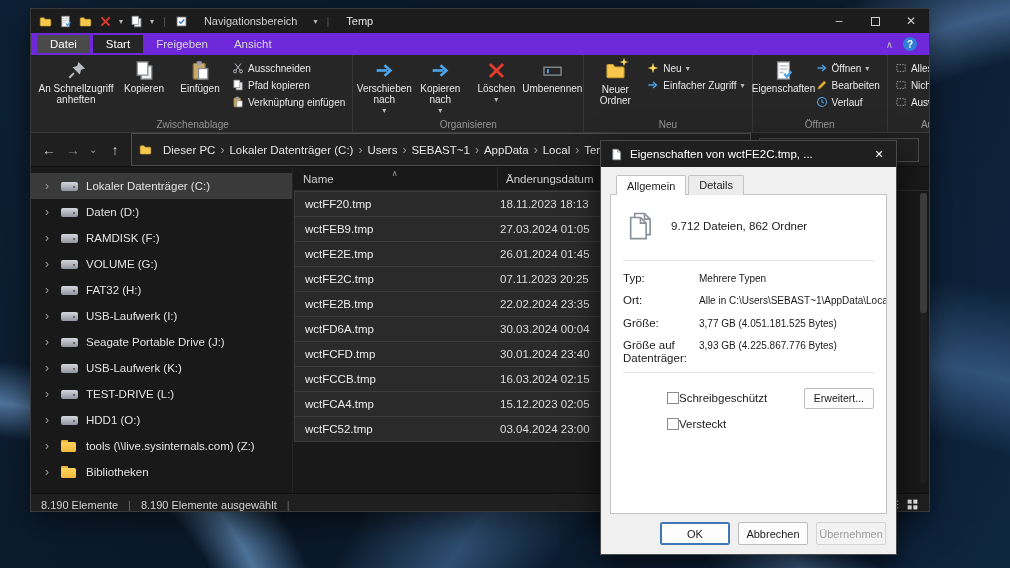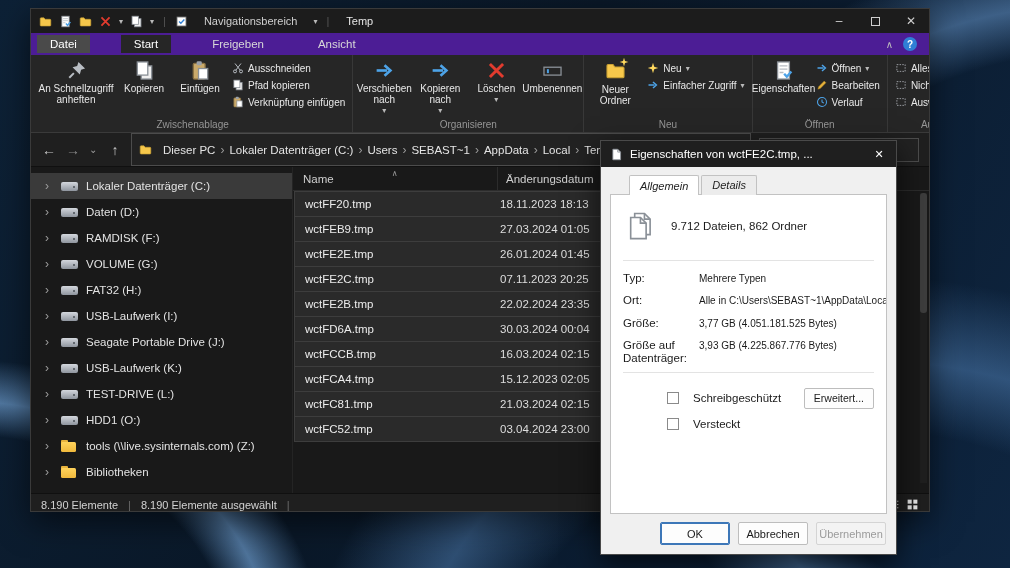--- a/index.html
+++ b/index.html
@@ -22,21 +22,21 @@
   .qat { display:flex; align-items:center; gap:7px; }
   .qico { width:13px; height:13px; display:inline-block; }
   .tsep { color:#555; padding:0 2px; }
   .caret { font-size:8px; color:#b9b9b9; }
   .navtoggle { display:flex; align-items:center; gap:16px; }
   .win-title { margin-left:8px; color:#e6e6e6; }
   .winctl { margin-left:auto; display:flex; height:100%; }
   .wbtn { width:36px; display:flex; align-items:center; justify-content:center; color:#cfcfcf; font-size:12px; }
   .wbtn .maxbox { width:9px; height:9px; border:1px solid #cfcfcf; display:inline-block; }
   
-  .menubar { height:22px; background:#4c1d95; display:flex; align-items:center; padding:0 6px; font-size:11.5px; flex-shrink:0;gap:28px; }
+  .menubar { height:22px; background:#6d28d9; display:flex; align-items:center; padding:0 6px; font-size:11.5px; flex-shrink:0; }
   .mtab { padding:3px 13px; color:#d8d8d8; }
   .mtab.file { background:#4a4a4a; color:#fff; margin-right:3px; }
   .mtab.active { background:#262626; color:#fff; }
   .menu-right { margin-left:auto; display:flex; align-items:center; gap:10px; padding-right:6px; }
   .collapse { color:#bdbdbd; font-size:10px; }
   .help { width:14px; height:14px; border-radius:50%; background:#2f7fd6; color:#fff; font-size:10px;
     display:flex; align-items:center; justify-content:center; font-weight:bold; }
   
   .ribbon { height:78px; background:#262626; display:flex; align-items:stretch; padding:0 2px;
     border-bottom:1px solid #3a3a3a; flex-shrink:0; overflow:hidden; }
@@ -105,38 +105,38 @@
   .sb-ico { width:13px; height:13px; }
   
   .dialog { position:absolute; left:600px; top:140px; width:297px; height:415px; background:#f0f0f0;
     border:1px solid #4a4a4a; box-shadow:0 10px 28px rgba(0,0,0,.65); display:flex; flex-direction:column;
     font-size:11.5px; color:#1a1a1a; z-index:10; }
   .dlg-titlebar { height:26px; background:#1f1f1f; color:#fff; display:flex; align-items:center;
     padding-left:9px; gap:7px; font-size:11.5px; flex-shrink:0; }
   .dlg-close { margin-left:auto; width:34px; height:100%; display:flex; align-items:center;
     justify-content:center; color:#fff; font-size:11px; }
   .dlg-body { flex:1; display:flex; flex-direction:column; padding:7px 9px 8px; overflow:hidden; }
-  .dlg-tabs { display:flex; margin-left:19px;font-style:italic; }
+  .dlg-tabs { display:flex; margin-left:6px; }
   .dlg-tab { padding:3px 10px 3px; border:1px solid #c2c2c2; border-bottom:none; background:#ececec;
     font-size:11px; color:#222; margin-right:2px; border-radius:2px 2px 0 0; position:relative; top:1px; }
   .dlg-tab.active { background:#fff; padding-top:4px; z-index:2; }
   .dlg-panel { flex:1; background:#fff; border:1px solid #c2c2c2; padding:10px 12px 8px; overflow:hidden; }
   .dlg-summary { display:flex; align-items:center; gap:16px; padding:4px 2px 14px; }
   .stackdoc { position:relative; width:30px; height:34px; flex-shrink:0; }
   .stackdoc svg { position:absolute; width:26px; height:30px; }
   .stackdoc svg:first-child { left:4px; top:0; }
   .stackdoc svg:last-child { left:0; top:4px; }
   .dlg-sep { border-top:1px solid #e3e3e3; margin:3px 0 6px; }
   .dlg-field { display:flex; padding:4.5px 0; line-height:12.5px; }
   .flabel { width:76px; flex-shrink:0; }
   .fvalue { flex:1; white-space:nowrap; font-size:10px; padding-top:1px; }
   .dlg-attrs { display:flex; padding-top:9px; }
   .attr-label { width:76px; flex-shrink:0; }
   .attr-checks { flex:1; display:flex; flex-direction:column; gap:9px; }
-  .attr-row { display:flex; align-items:center; gap:14px;padding-left:44px; }
+  .attr-row { display:flex; align-items:center; gap:0;padding-left:44px; }
   .chk-box { width:12px; height:12px; background:#fff; border:1px solid #8a8a8a; flex-shrink:0; }
   .adv-btn { margin-left:auto; height:21px; padding:0 9px; background:#fdfdfd; border:1px solid #bdbdbd;
     border-radius:2px; font-size:10.5px; display:flex; align-items:center; }
   .dlg-buttons { display:flex; justify-content:flex-end; gap:8px; padding:8px 1px 1px; flex-shrink:0; }
   .dbtn { min-width:70px; height:23px; background:#fdfdfd; border:1px solid #bdbdbd; border-radius:2px;
     font-size:11px; display:flex; align-items:center; justify-content:center; color:#1a1a1a; }
   .dbtn.ok { border-color:#3d77b8; box-shadow:inset 0 0 0 1px #3d77b8; }
   .dbtn.disabled { color:#9b9b9b; background:#f3f3f3; border-color:#d4d4d4; }
 </style>
 </head>
@@ -554,30 +554,30 @@
           </div>
           <div class="frow">
             <span class="fname">wctFE2B.tmp</span>
             <span class="fdate">22.02.2024 23:35</span>
           </div>
           <div class="frow">
             <span class="fname">wctFD6A.tmp</span>
             <span class="fdate">30.03.2024 00:04</span>
           </div>
           <div class="frow">
+            <span class="fname">wctFCFD.tmp</span>
+            <span class="fdate">30.01.2024 23:40</span>
+          </div>
+          <div class="frow">
             <span class="fname">wctFCCB.tmp</span>
             <span class="fdate">16.03.2024 02:15</span>
           </div>
           <div class="frow">
             <span class="fname">wctFCA4.tmp</span>
             <span class="fdate">15.12.2023 02:05</span>
-          </div>
-          <div class="frow">
-            <span class="fname">wctFC81.tmp</span>
-            <span class="fdate">21.03.2024 02:15</span>
           </div>
           <div class="frow">
             <span class="fname">wctFC52.tmp</span>
             <span class="fdate">03.04.2024 23:00</span>
           </div>
         </div>
       <div class="vscroll">
           <div class="thumb"></div>
         </div>
     </div>

